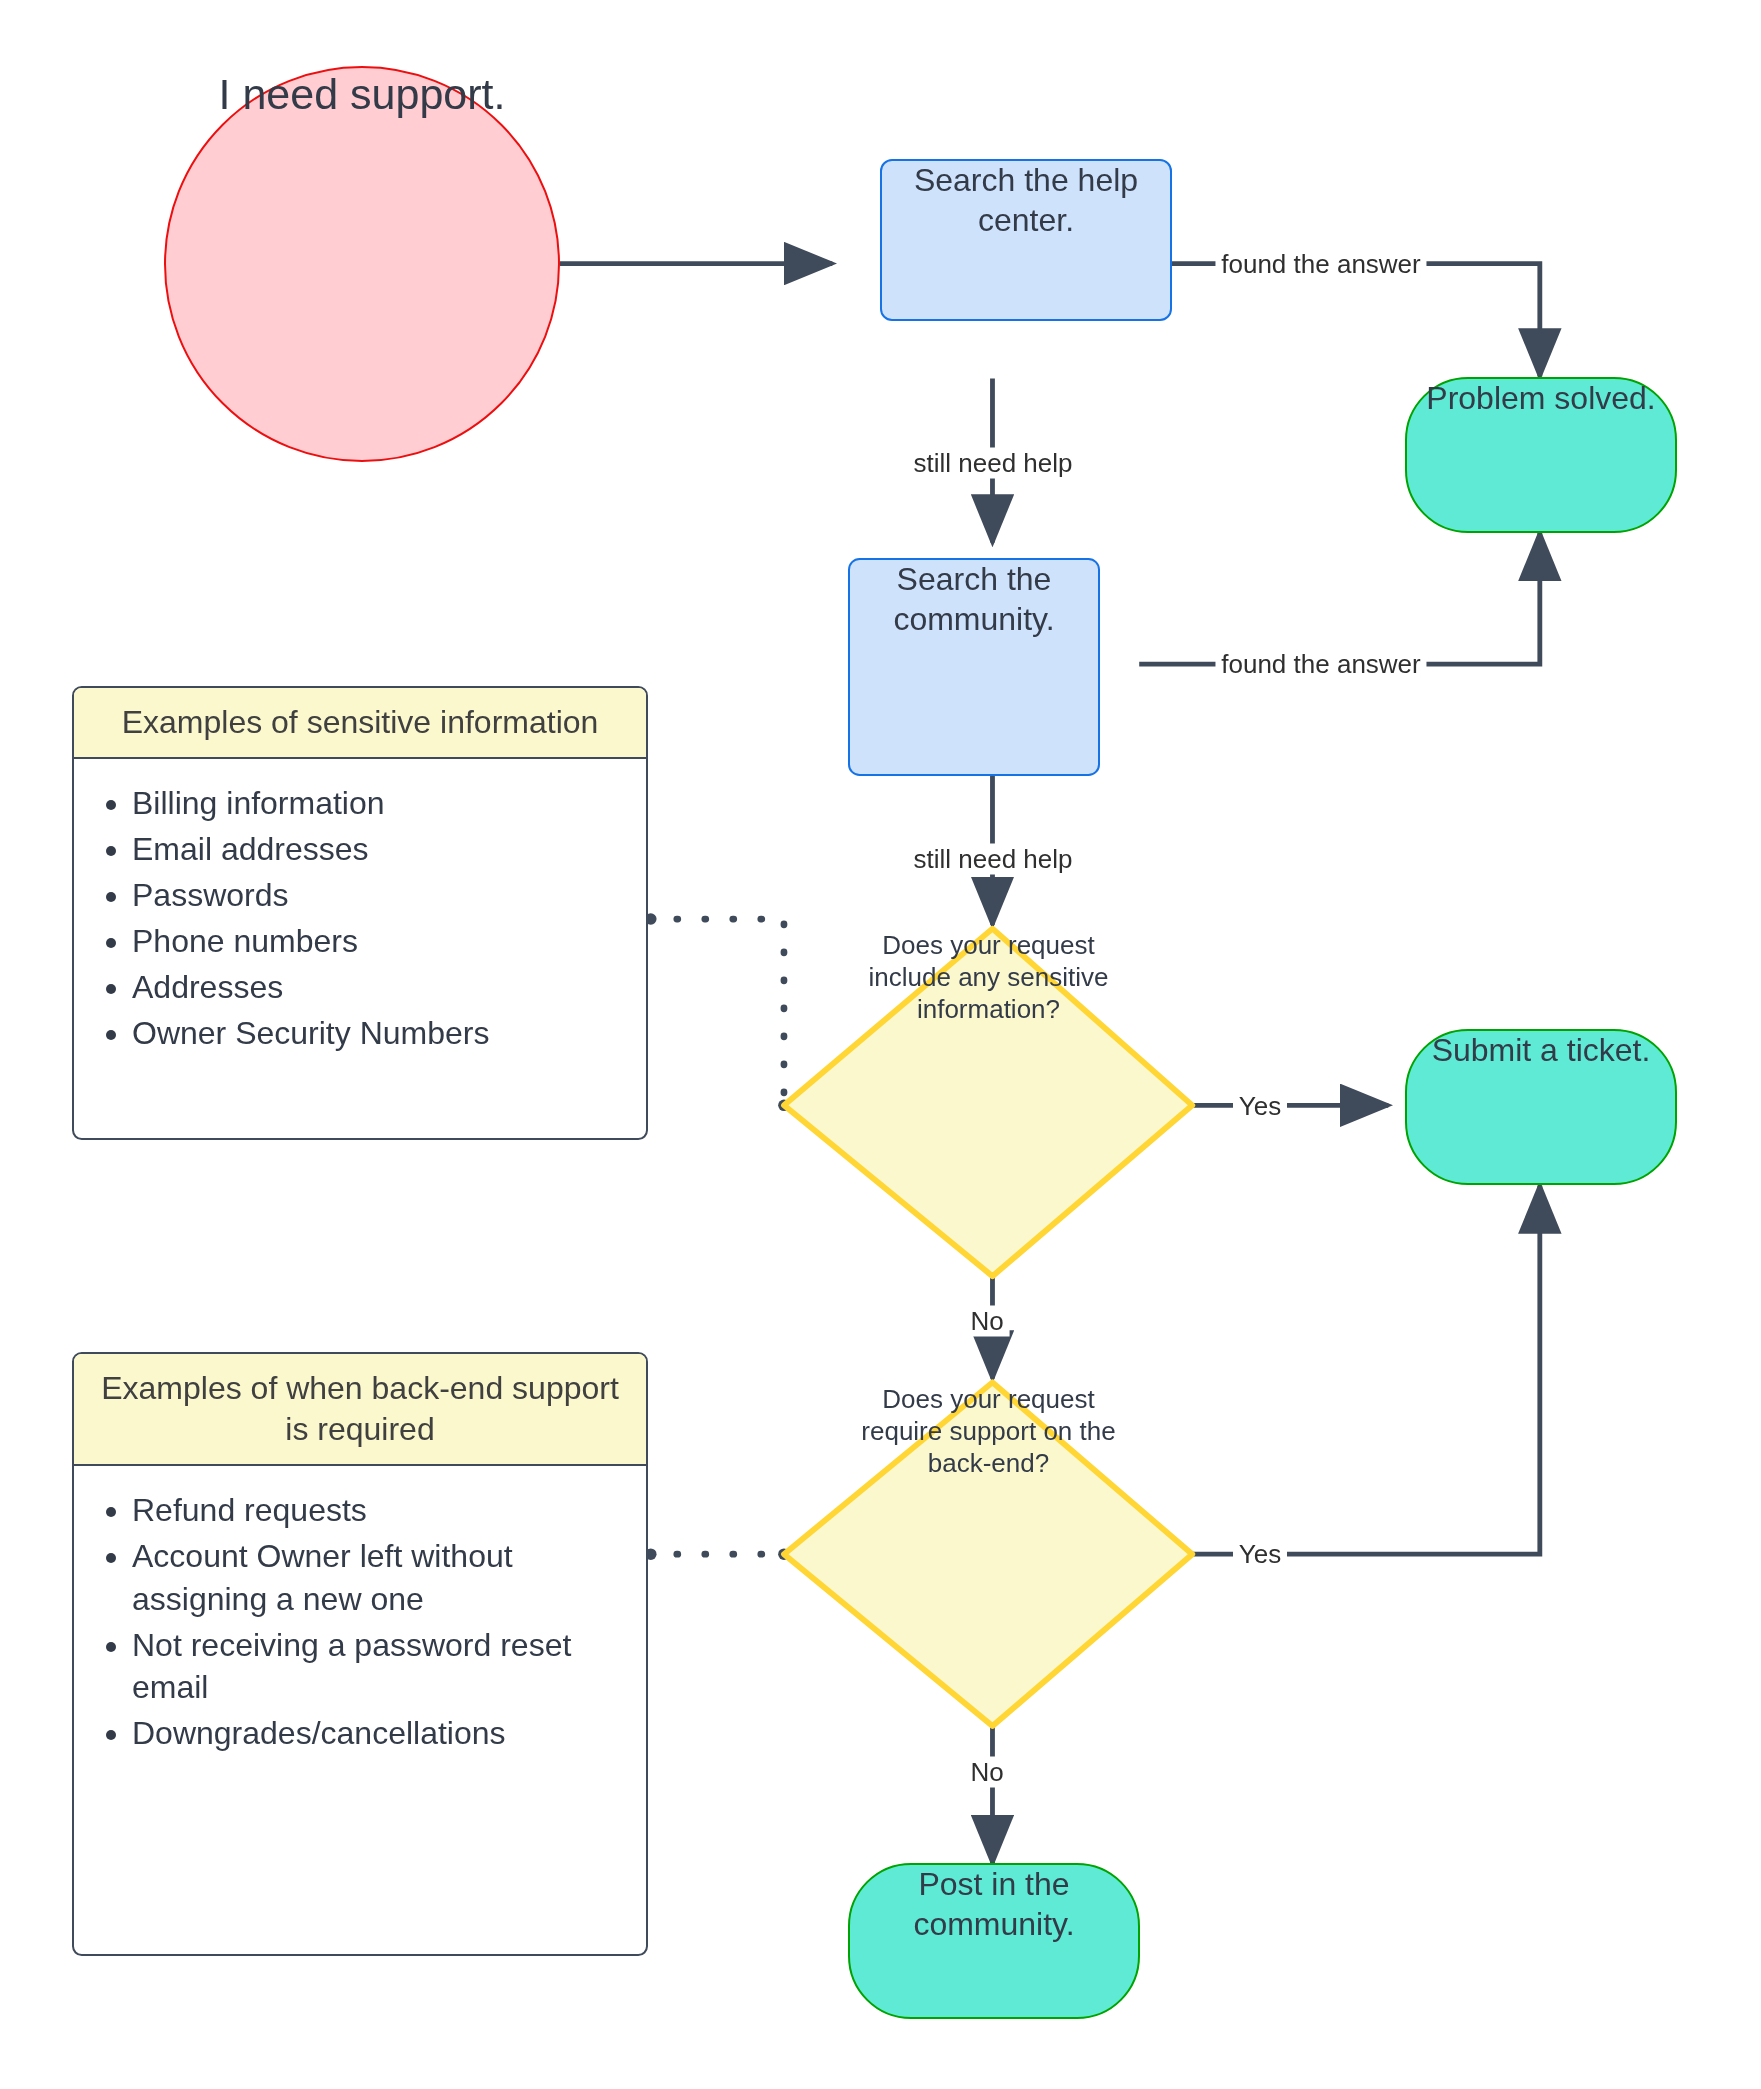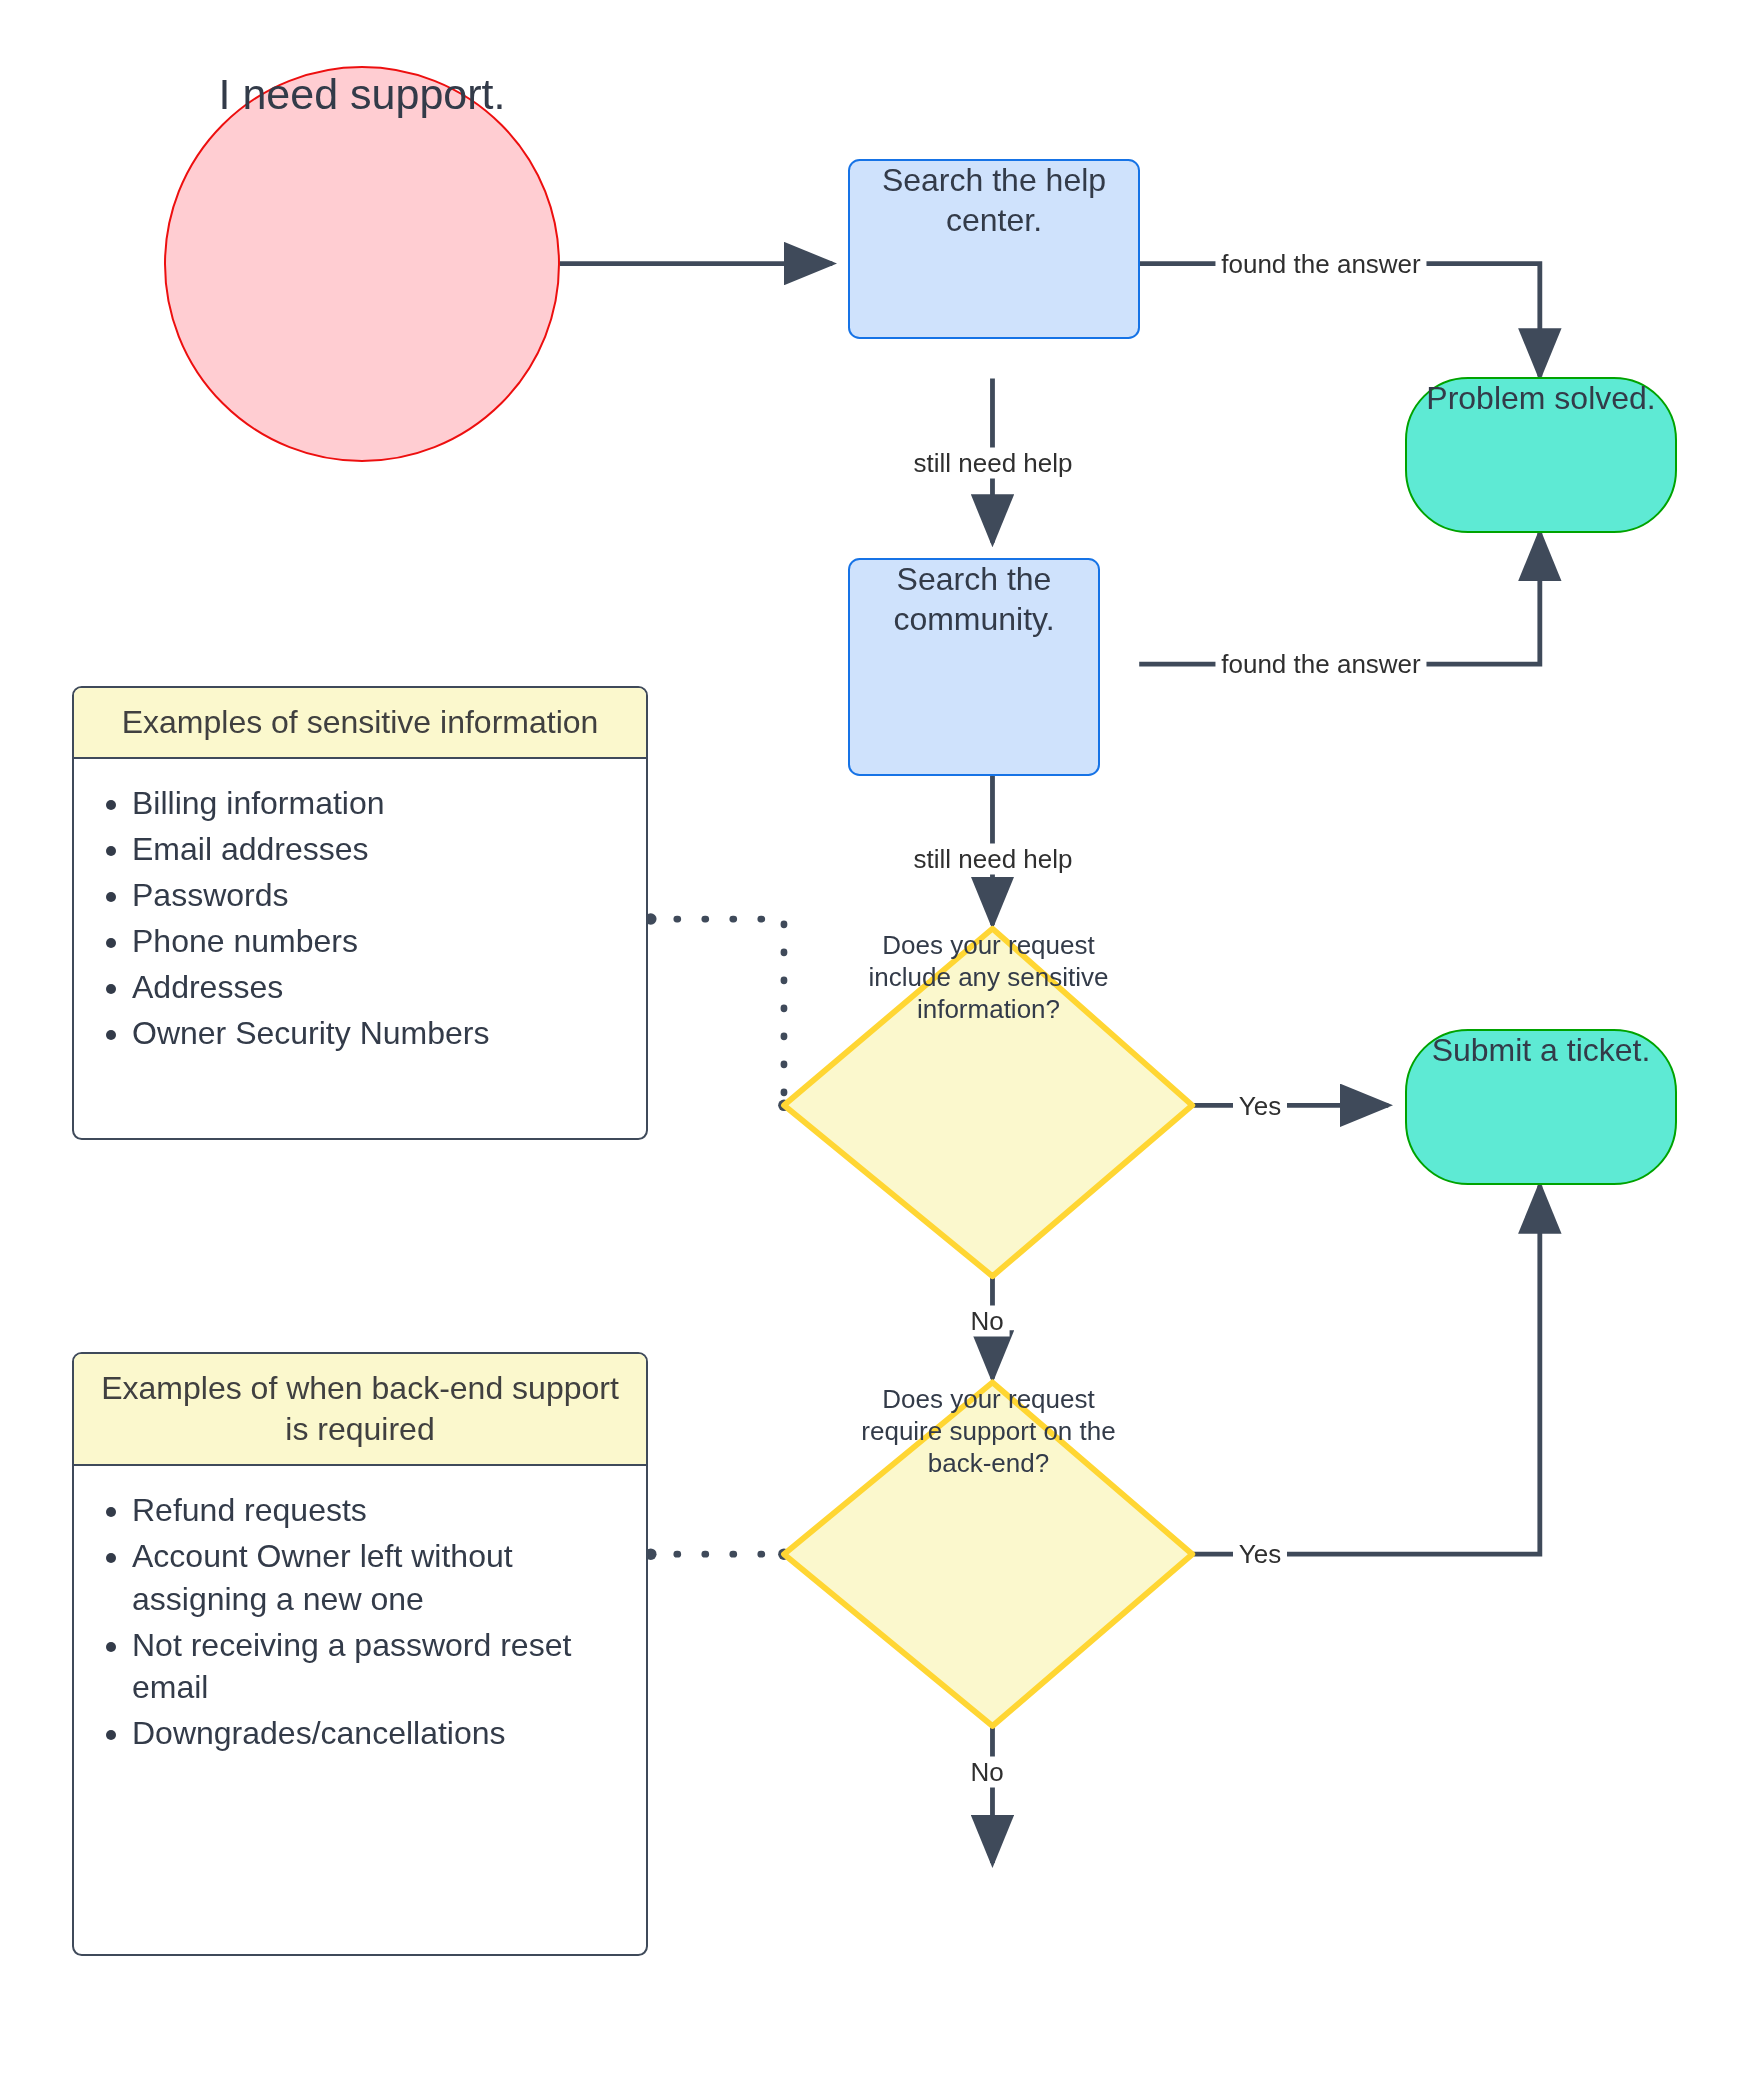--- a/index.html
+++ b/index.html
@@ -81,21 +81,21 @@
     <g fill="#fbf8cd" stroke="#ffd633" stroke-width="6" stroke-linejoin="round">
       <path d="M1028,962 L1235,1145 L1028,1322 L812,1145 Z"></path>
       <path d="M1028,1432 L1235,1610 L1028,1788 L812,1610 Z"></path>
     </g>
   </svg>
 
   <div class="node start-node" style="left:164px;top:66px;width:396px;height:396px;">
     <span>I need support.</span>
   </div>
 
-  <div class="node process-node" style="left:848px;top:159px;width:292px;height:180px;">
+  <div class="node process-node" style="left:880px;top:159px;width:292px;height:162px;border-radius:12px;">
     <span>Search the help center.</span>
   </div>
 
   <div class="node process-node" style="left:848px;top:558px;width:252px;height:218px;">
     <span>Search the community.</span>
   </div>
 
   <div class="node terminal-node" style="left:1405px;top:377px;width:272px;height:156px;">
     <span>Problem solved.</span>
   </div>
@@ -105,20 +105,23 @@
   </div>
 
   <div class="node decision-node" style="left:784px;top:1383px;width:409px;height:344px;">
     <span class="dtext">Does your request require support on the back-end?</span>
   </div>
 
   <div class="node terminal-node" style="left:1405px;top:1029px;width:272px;height:156px;">
     <span>Submit a ticket.</span>
   </div>
 
+  <div class="node terminal-node" style="left:848px;top:1863px;width:292px;height:156px;">
+    <span>Post in the community.</span>
+  </div>
 
   <div class="edge-label" style="left:1321px;top:264px;">found the answer</div>
   <div class="edge-label" style="left:993px;top:463px;">still need help</div>
   <div class="edge-label" style="left:1321px;top:664px;">found the answer</div>
   <div class="edge-label" style="left:993px;top:859px;">still need help</div>
   <div class="edge-label" style="left:1260px;top:1106px;">Yes</div>
   <div class="edge-label" style="left:987px;top:1321px;">No</div>
   <div class="edge-label" style="left:1260px;top:1554px;">Yes</div>
   <div class="edge-label" style="left:987px;top:1772px;">No</div>
 

